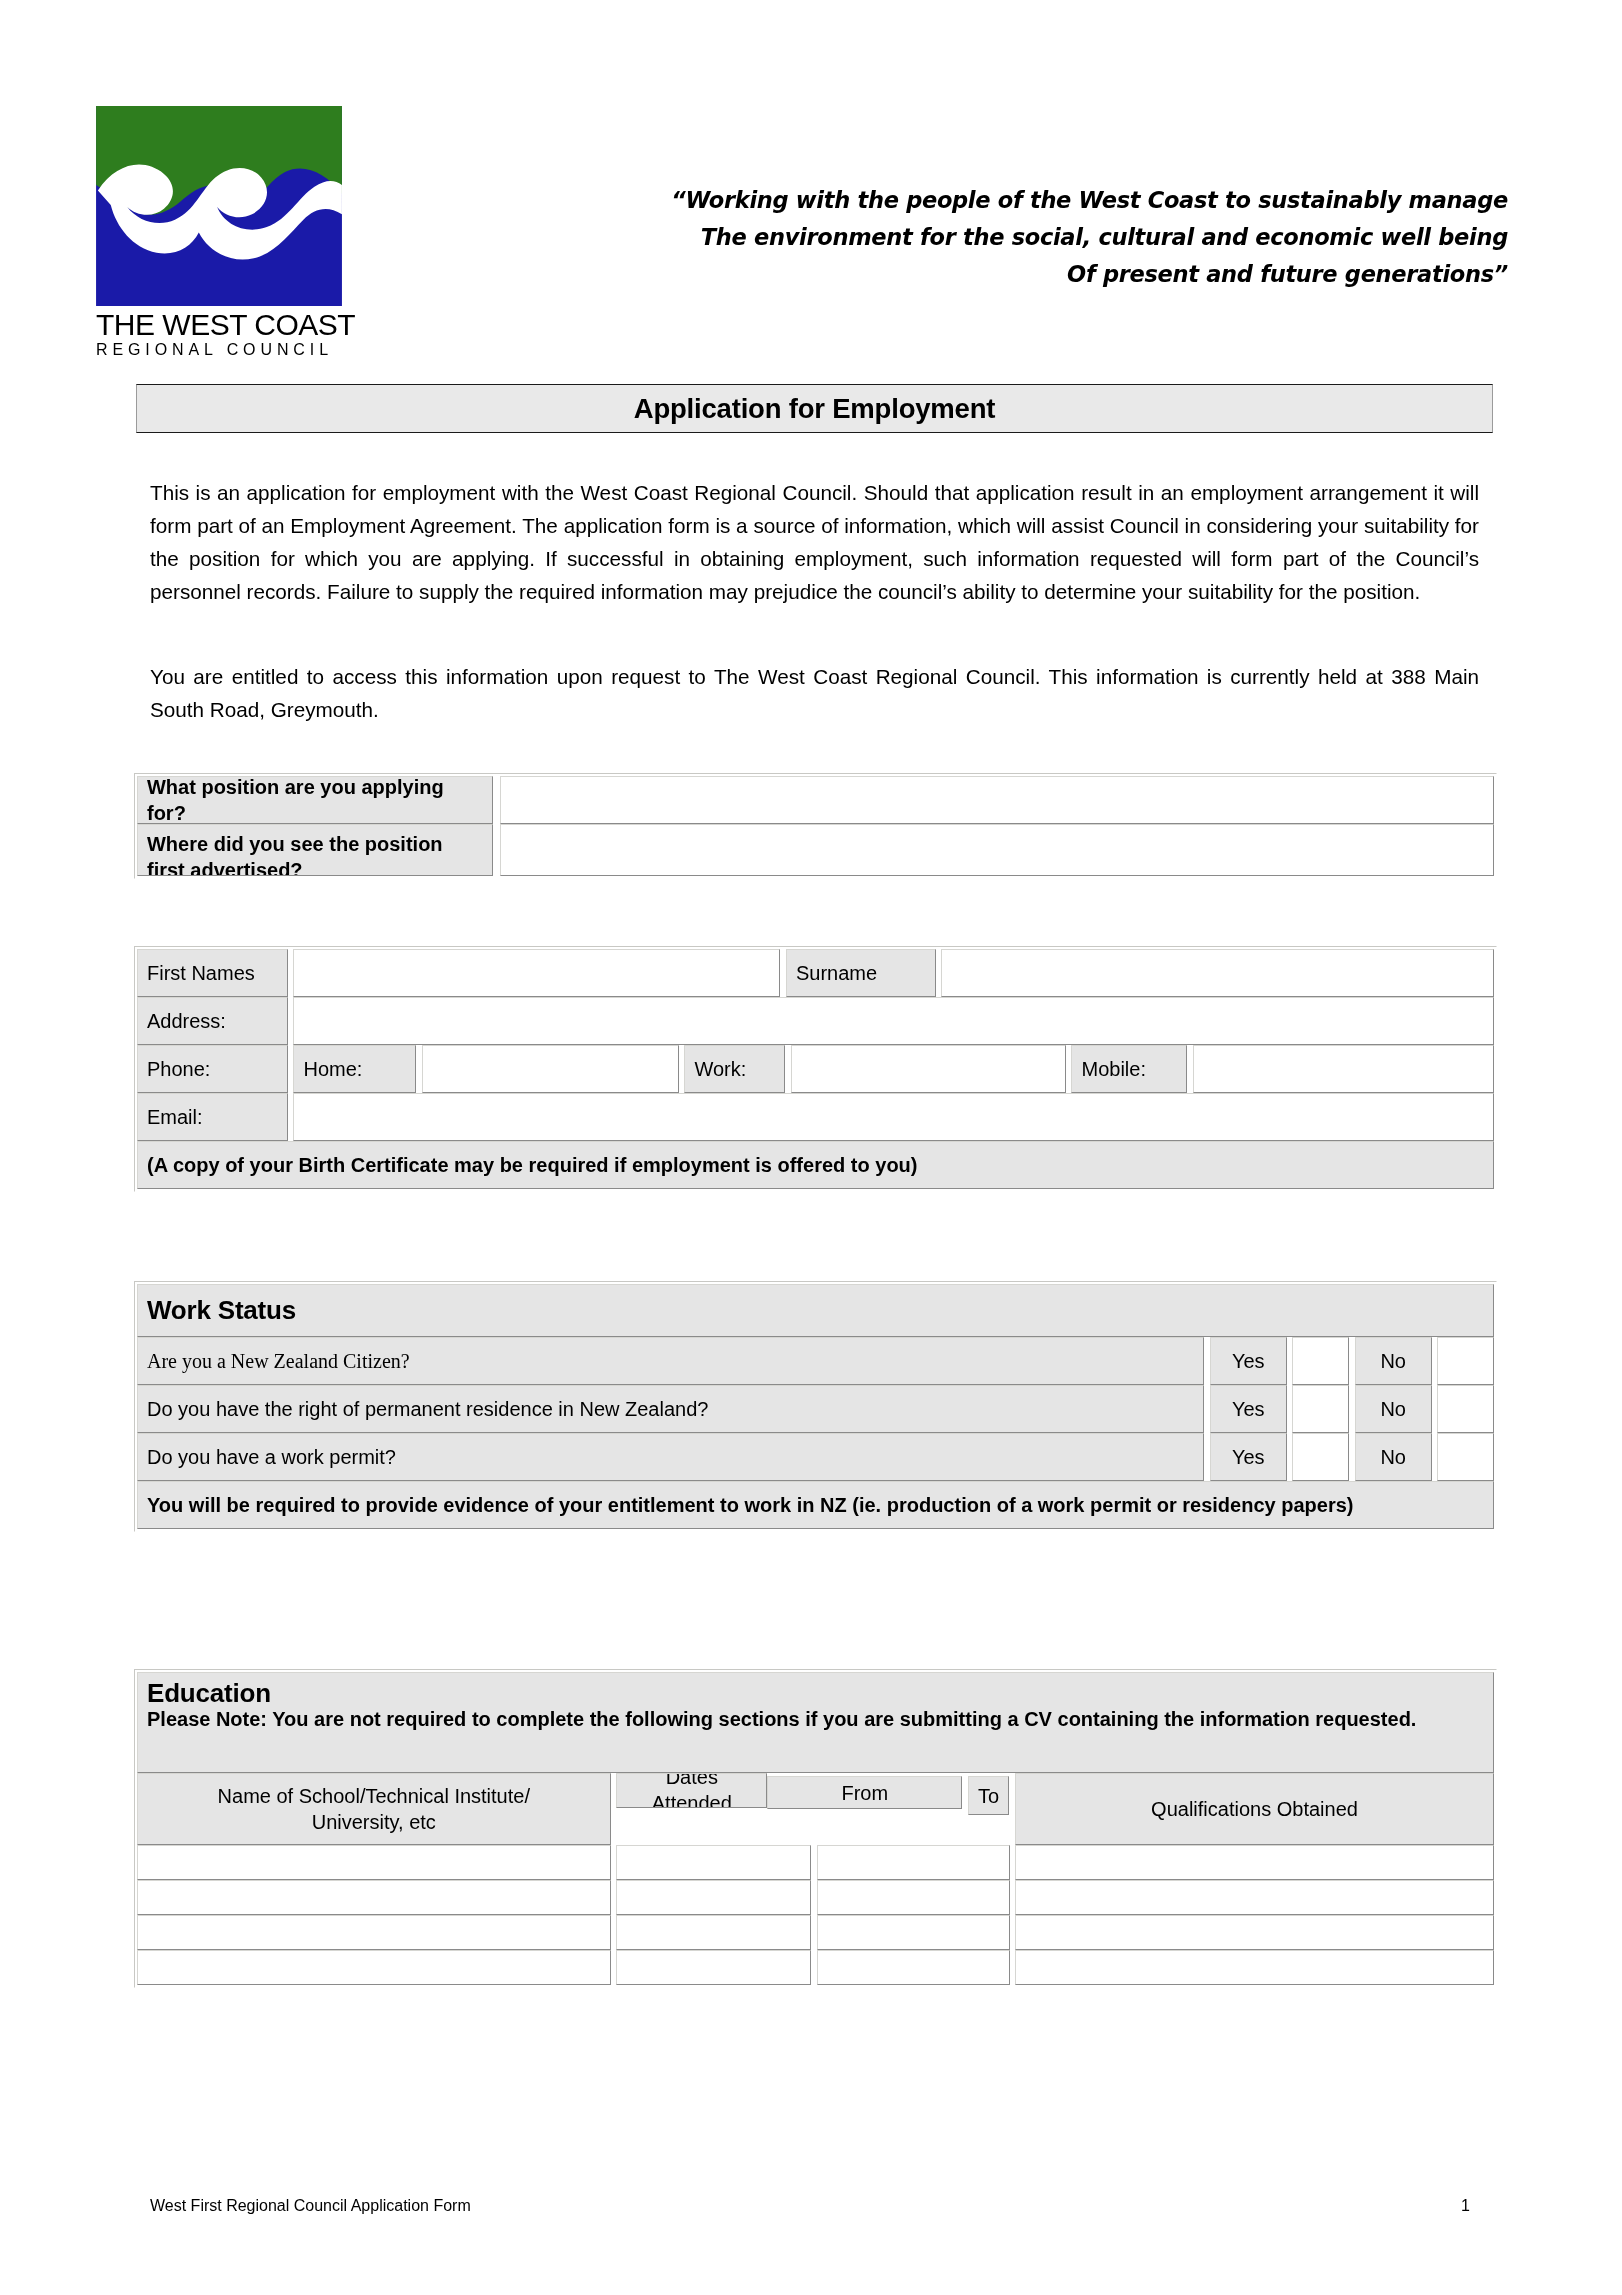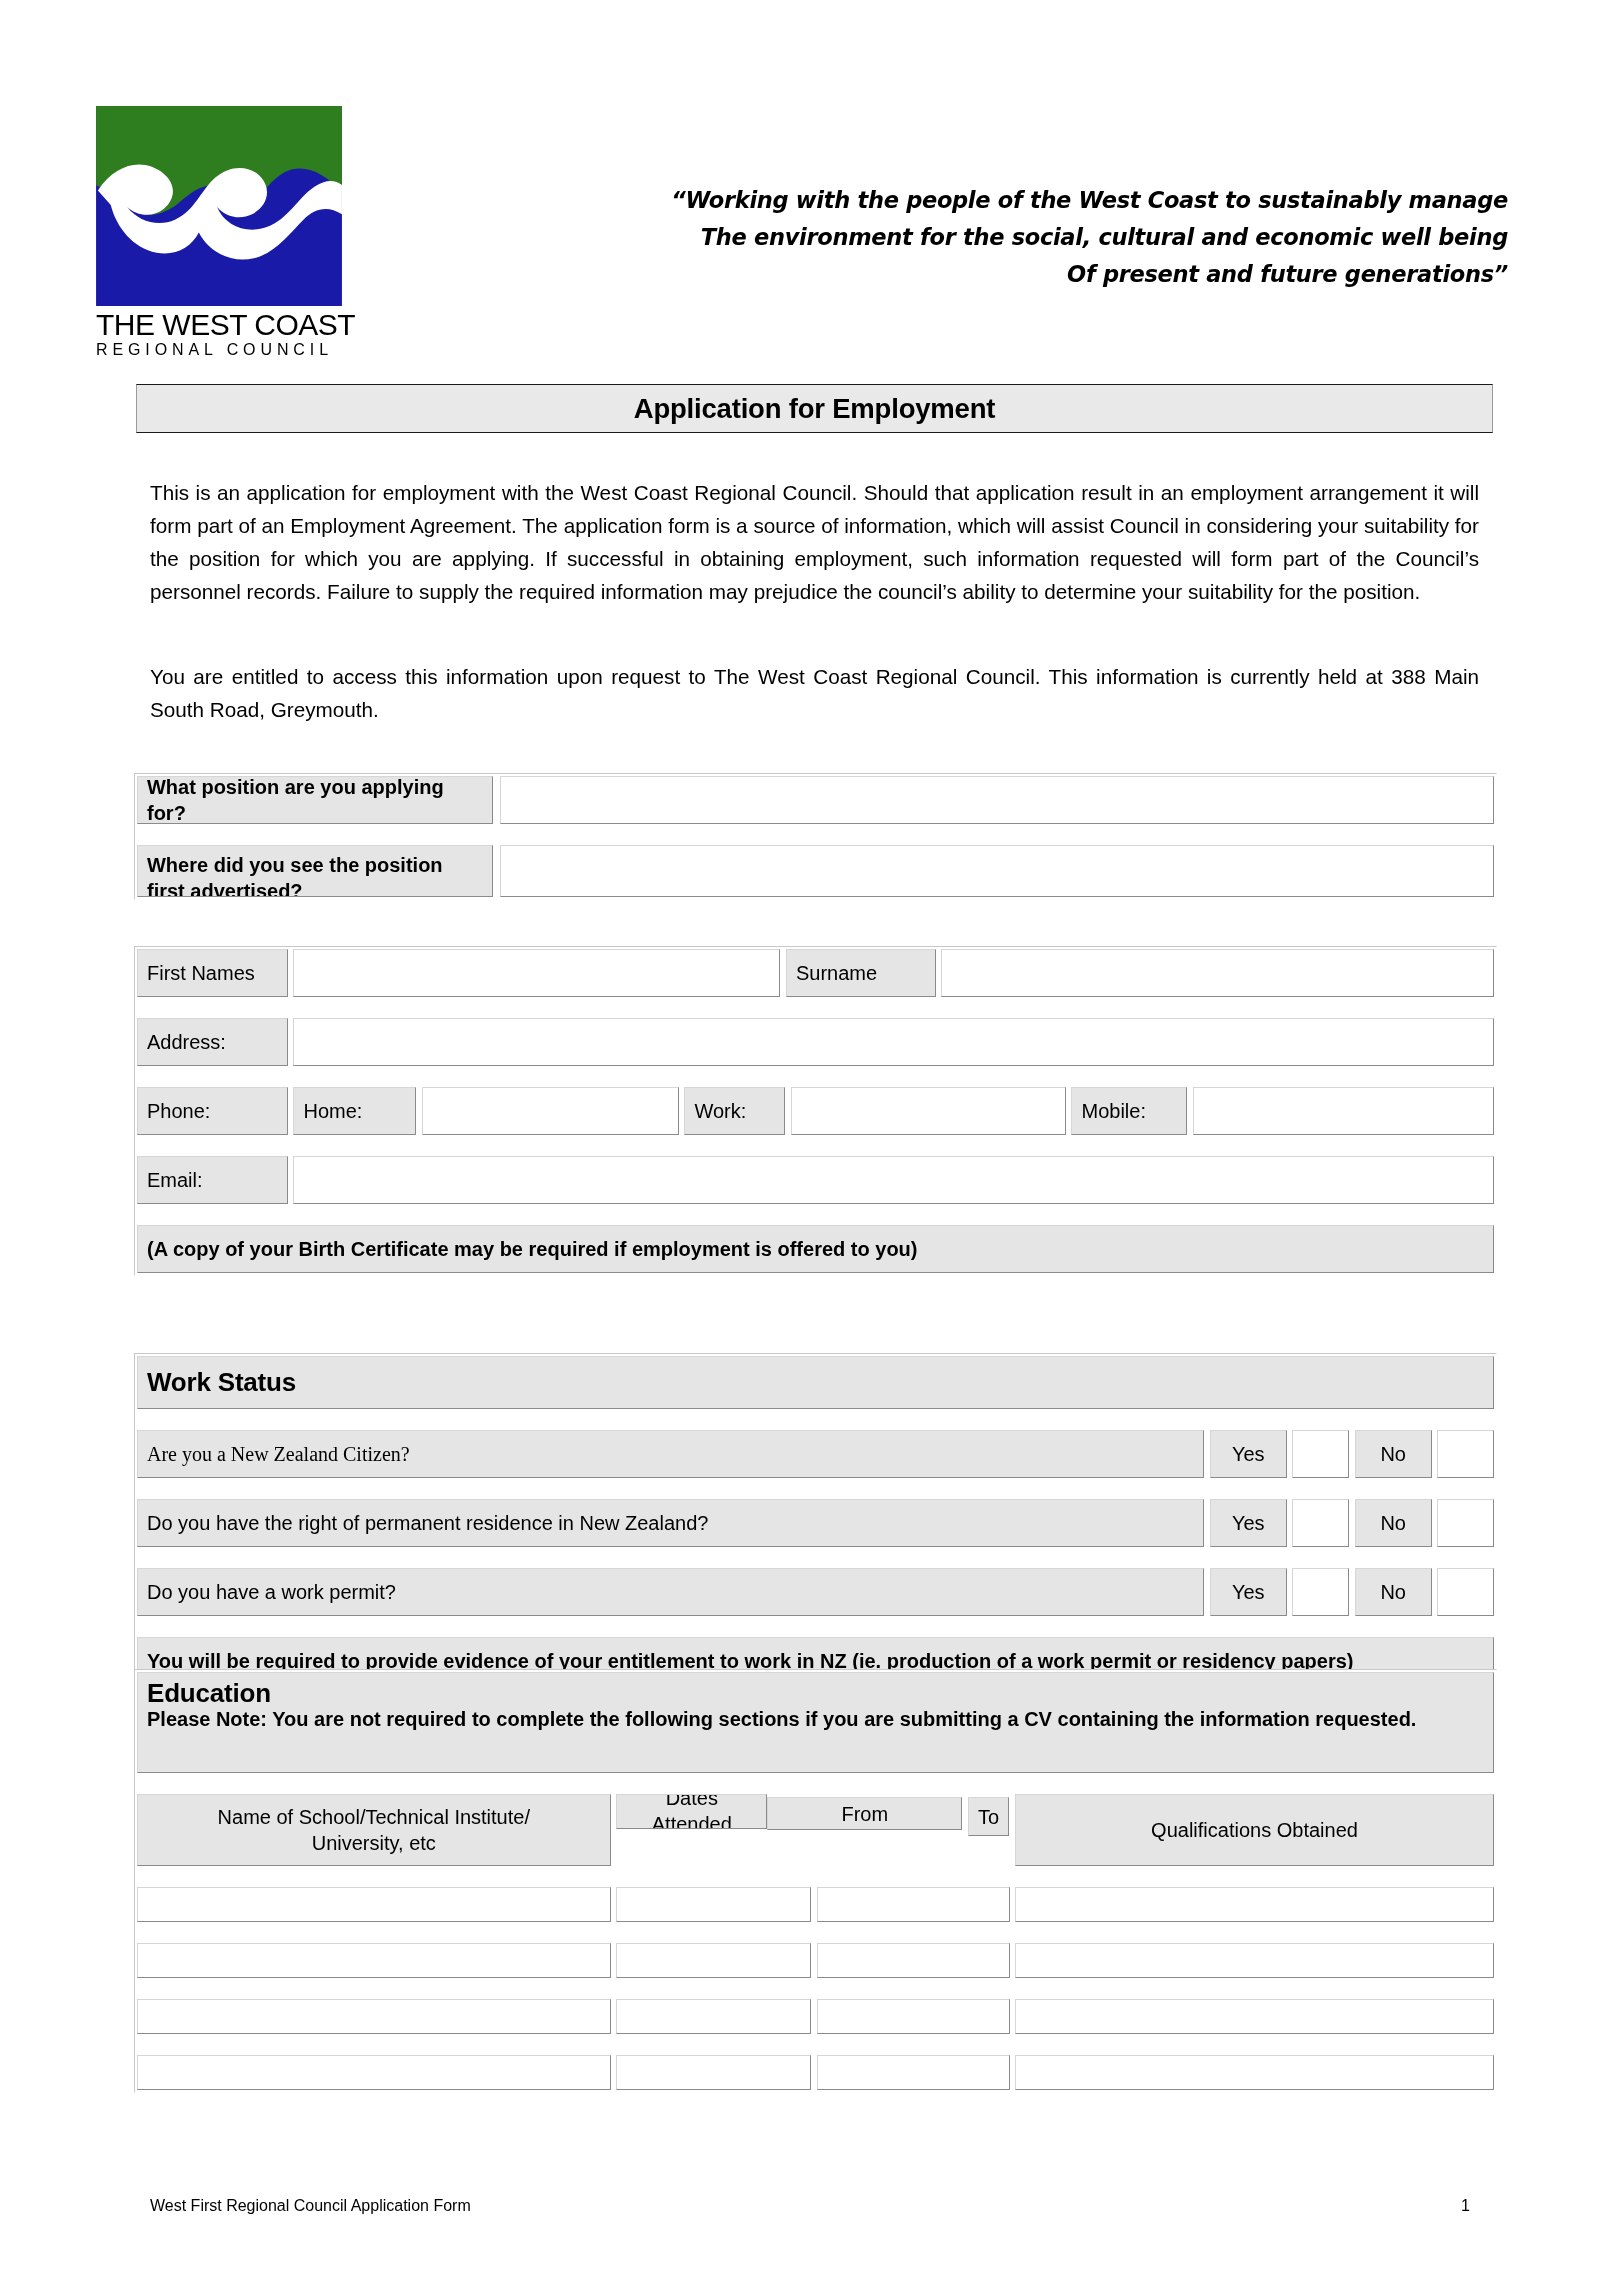--- a/index.html
+++ b/index.html
@@ -124,21 +124,21 @@
     border: 1.8px solid;
     border-color: #c8c8c4 #ffffff #ffffff #c8c8c4;
     padding: 1.8px;
     background: #ffffff;
   }
 
   .row {
     display: flex;
     width: 100%;
     box-sizing: border-box;
-    margin-bottom: 21px;
+    margin-bottom: 0;
   }
   .row:last-child { margin-bottom: 0; }
 
   
   .cell {
     box-sizing: border-box;
     border-width: 1.8px;
     border-style: solid;
     border-color: #d6d6d2 #8a8a8a #8a8a8a #d6d6d2;
     display: flex;
@@ -260,21 +260,21 @@
     <div class="row">
       <div class="cell gray" style="width:151px;height:48px;">Email:</div>
       <div class="cell white" style="flex:1;height:48px;margin-left:5.5px;"></div>
     </div>
 
     <div class="row">
       <div class="cell gray bold" style="flex:1;height:48px;">(A copy of your Birth Certificate may be required if employment is offered to you)</div>
     </div>
   </div>
 
-  <div class="block" style="top:1353px;">
+  <div class="block" style="top:1281px;">
 
     <div class="row">
       <div class="cell gray" style="flex:1;height:53px;">
         <span class="section-head">Work Status</span>
       </div>
     </div>
 
     <div class="row">
       <div class="cell gray" style="flex:1;height:48px;font-family:Liberation Serif, serif;">Are you a New Zealand Citizen?</div>
       <div class="cell gray center" style="width:77px;height:48px;margin-left:5.5px;">Yes</div>

